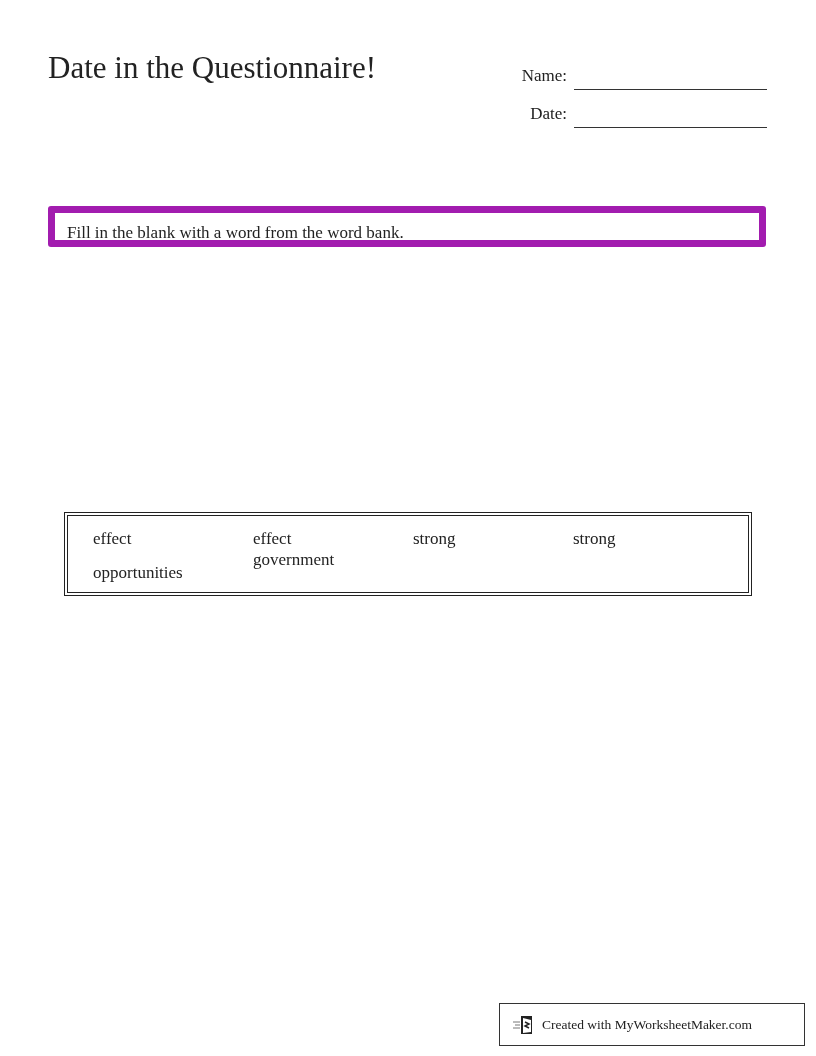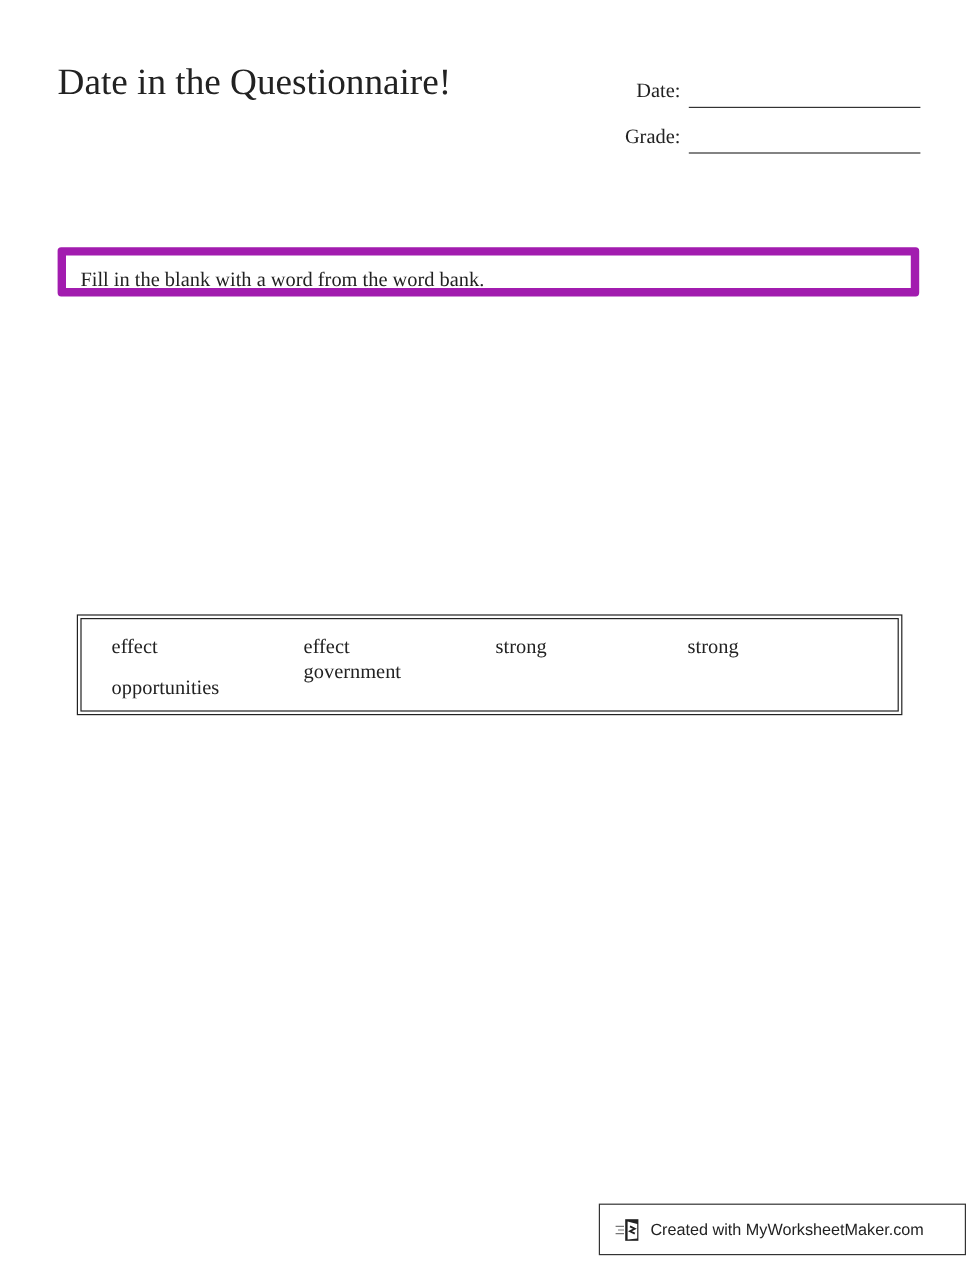--- a/index.html
+++ b/index.html
@@ -11,35 +11,35 @@
     .info-row .lbl { width: 70px; text-align: right; font-size: 17px; padding-right: 7px; padding-bottom: 4px; }
     .info-row .line { flex: 1; border-bottom: 1.5px solid #333; height: 22px; }
     .instructions { position: absolute; left: 48px; top: 206px; width: 718px; height: 41px;
                     border: 7px solid #a21caf; border-radius: 3px; box-sizing: border-box;
                     font-size: 17px; padding: 10px 12px; }
     .wordbank { position: absolute; left: 64px; top: 512px; width: 688px; height: 84px;
                 border: 3px double #222; border-width: 4px; box-sizing: border-box; border-style: double; }
     .word { position: absolute; font-size: 17px; }
     .footer { position: absolute; left: 499px; top: 1003px; width: 306px; height: 43px;
               border: 1px solid #333; box-sizing: border-box; display: flex; align-items: center;
-              font-family: Liberation Sans, sans-serif; font-size: 13.5px; color: #222; padding-left: 12px; }
+              font-family: Liberation Serif, serif; font-size: 13.5px; color: #222; padding-left: 12px; }
     .footer svg { margin-right: 6px; }
   </style>
 </head>
 <body>
 
 <div class="title">Date in the Questionnaire!</div>
 
 <div class="info">
   <div class="info-row">
-    <span class="lbl">Date:</span>
+    <span class="lbl">Name:</span>
     <span class="line"></span>
   </div>
   <div class="info-row">
-    <span class="lbl">Grade:</span>
+    <span class="lbl">Date:</span>
     <span class="line"></span>
   </div>
 </div>
 
 <div class="instructions">
   <span>Fill in the blank with a word from the word bank.</span>
 </div>
 
 <div class="wordbank" style="border: 4px double #222;">
   <span class="word" style="left:25px; top:13px;">effect</span>

